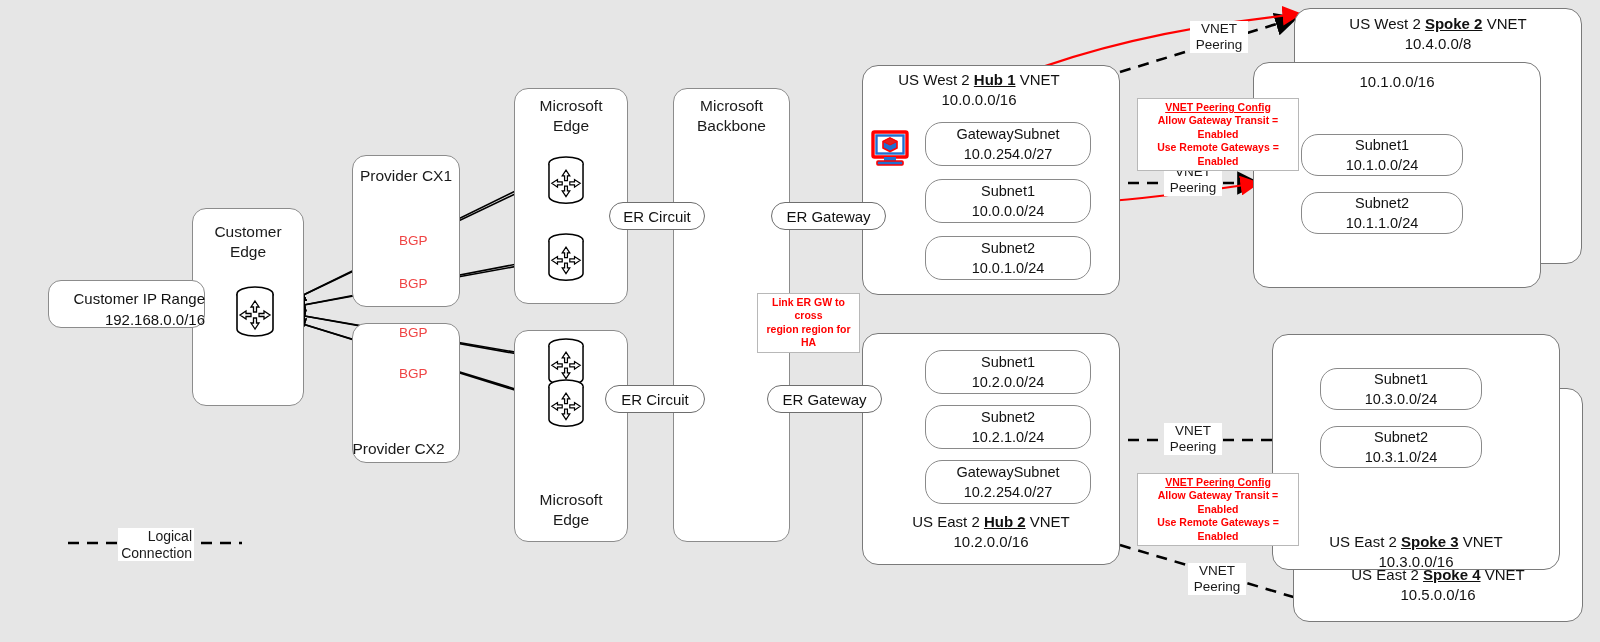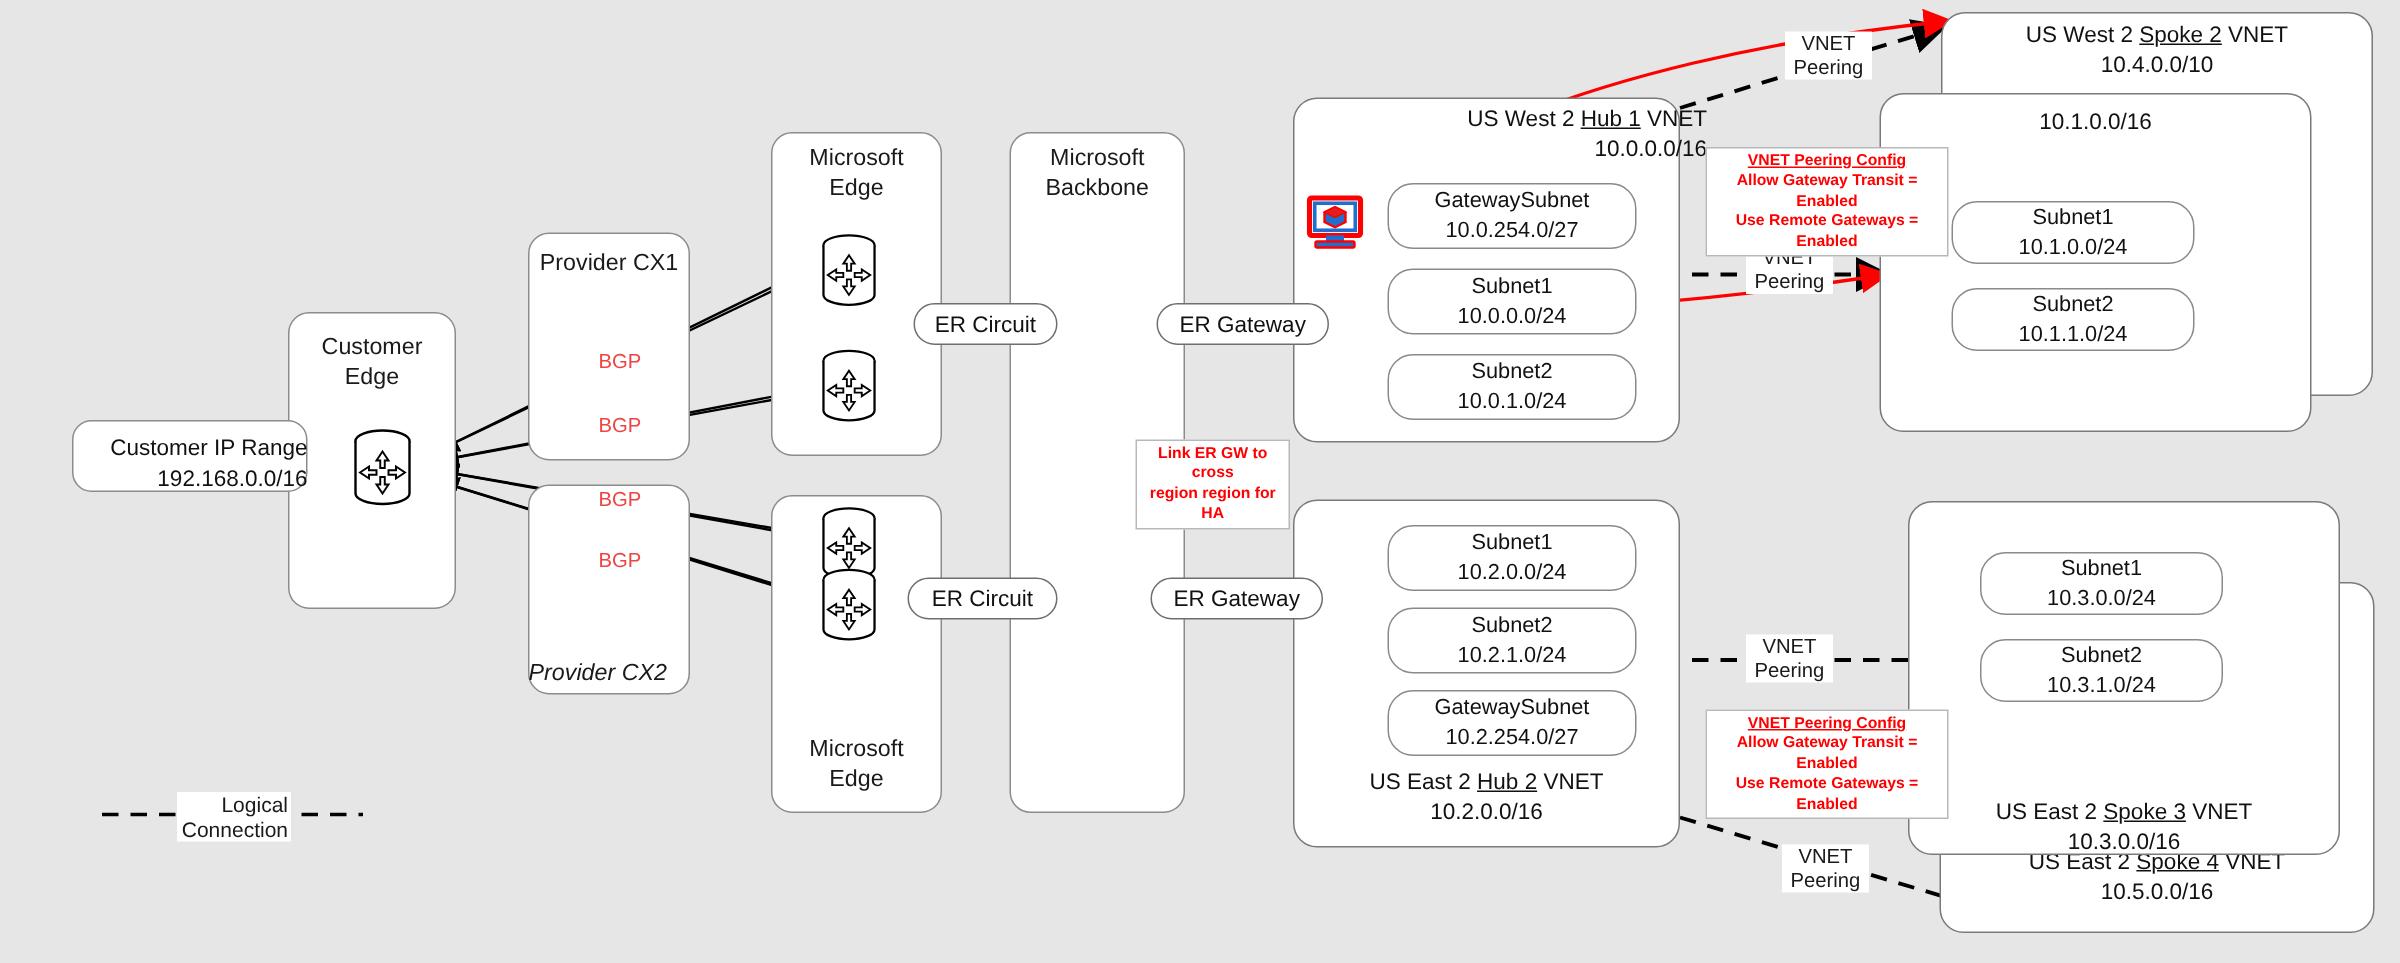--- a/index.html
+++ b/index.html
@@ -40,21 +40,21 @@
     border-radius: 16px;
   }
   .vnet-title {
     position: absolute;
     width: 100%;
     text-align: center;
     font-size: 15px;
     color: #111;
     line-height: 1.35;
   }
-  .vnet-title b { font-weight: normal; text-decoration: underline; }
+  .vnet-title b { font-weight: bold; text-decoration: underline; }
   .subnet {
     position: absolute;
     background: #ffffff;
     border: 1px solid #8a8a8a;
     border-radius: 17px;
     display: flex;
     flex-direction: column;
     align-items: center;
     justify-content: center;
     font-size: 14.5px;
@@ -187,21 +187,21 @@
   </svg>
 
   <div class="zone" style="left:192px; top:208px; width:112px; height:198px;"></div>
   <div class="zone-label" style="left:192px; top:222px; width:112px;">Customer
 Edge</div>
 
   <div class="zone" style="left:352px; top:155px; width:108px; height:152px;"></div>
   <div class="zone-label" style="left:352px; top:166px; width:108px;">Provider CX1</div>
 
   <div class="zone" style="left:352px; top:323px; width:108px; height:140px;"></div>
-  <div class="zone-label" style="left:352px; top:439px; width:93px;font-style:italic;">Provider CX2</div>
+  <div class="zone-label" style="left:352px; top:439px; width:93px;">Provider CX2</div>
 
   <div class="zone" style="left:514px; top:88px; width:114px; height:216px;"></div>
   <div class="zone-label" style="left:514px; top:96px; width:114px;">Microsoft
 Edge</div>
 
   <div class="zone" style="left:514px; top:330px; width:114px; height:212px;"></div>
   <div class="zone-label" style="left:514px; top:490px; width:114px;">Microsoft
 Edge</div>
 
   <div class="zone" style="left:673px; top:88px; width:117px; height:454px;"></div>
@@ -280,21 +280,21 @@
   <div class="bgp-label" style="left:398px; top:276px;">BGP</div>
   <div class="bgp-label" style="left:398px; top:325px;">BGP</div>
   <div class="bgp-label" style="left:398px; top:366px;">BGP</div>
 
   <div class="pill" style="left:609px; top:202px; width:96px; height:28px;">ER Circuit</div>
   <div class="pill" style="left:605px; top:385px; width:100px; height:28px;">ER Circuit</div>
   <div class="pill" style="left:771px; top:202px; width:115px; height:28px;">ER Gateway</div>
   <div class="pill" style="left:767px; top:385px; width:115px; height:28px;">ER Gateway</div>
 
   <div class="vnet" style="left:862px; top:65px; width:258px; height:230px;"></div>
-  <div class="vnet-title" style="left:904px; top:70px; width:234px;text-align:right;">
+  <div class="vnet-title" style="left:862px; top:70px; width:234px;">
     <div><span>US West 2</span>&nbsp;<b>Hub 1</b>&nbsp;<span>VNET</span></div>
     <div>10.0.0.0/16</div>
   </div>
   <div class="subnet" style="left:925px; top:122px; width:166px; height:44px;">
     <div>GatewaySubnet</div>
     <div>10.0.254.0/27</div>
   </div>
   <div class="subnet" style="left:925px; top:179px; width:166px; height:44px;">
     <div>Subnet1</div>
     <div>10.0.0.0/24</div>
@@ -329,21 +329,21 @@
     <div>10.2.254.0/27</div>
   </div>
   <div class="vnet-title" style="left:862px; top:512px; width:258px;">
     <div><span>US East 2</span>&nbsp;<b>Hub 2</b>&nbsp;<span>VNET</span></div>
     <div>10.2.0.0/16</div>
   </div>
 
   <div class="vnet" style="left:1294px; top:8px; width:288px; height:256px;"></div>
   <div class="vnet-title" style="left:1294px; top:14px; width:288px;">
     <div><span>US West 2</span>&nbsp;<b>Spoke 2</b>&nbsp;<span>VNET</span></div>
-    <div>10.4.0.0/10</div>
+    <div>10.4.0.0/8</div>
   </div>
 
   <div class="vnet" style="left:1253px; top:62px; width:288px; height:226px; z-index:4;"></div>
   <div class="vnet-title" style="left:1253px; top:72px; width:288px; z-index:5;">
     <div>10.1.0.0/16</div>
   </div>
   <div class="subnet" style="left:1301px; top:134px; width:162px; height:42px; z-index:5;">
     <div>Subnet1</div>
     <div>10.1.0.0/24</div>
   </div>

